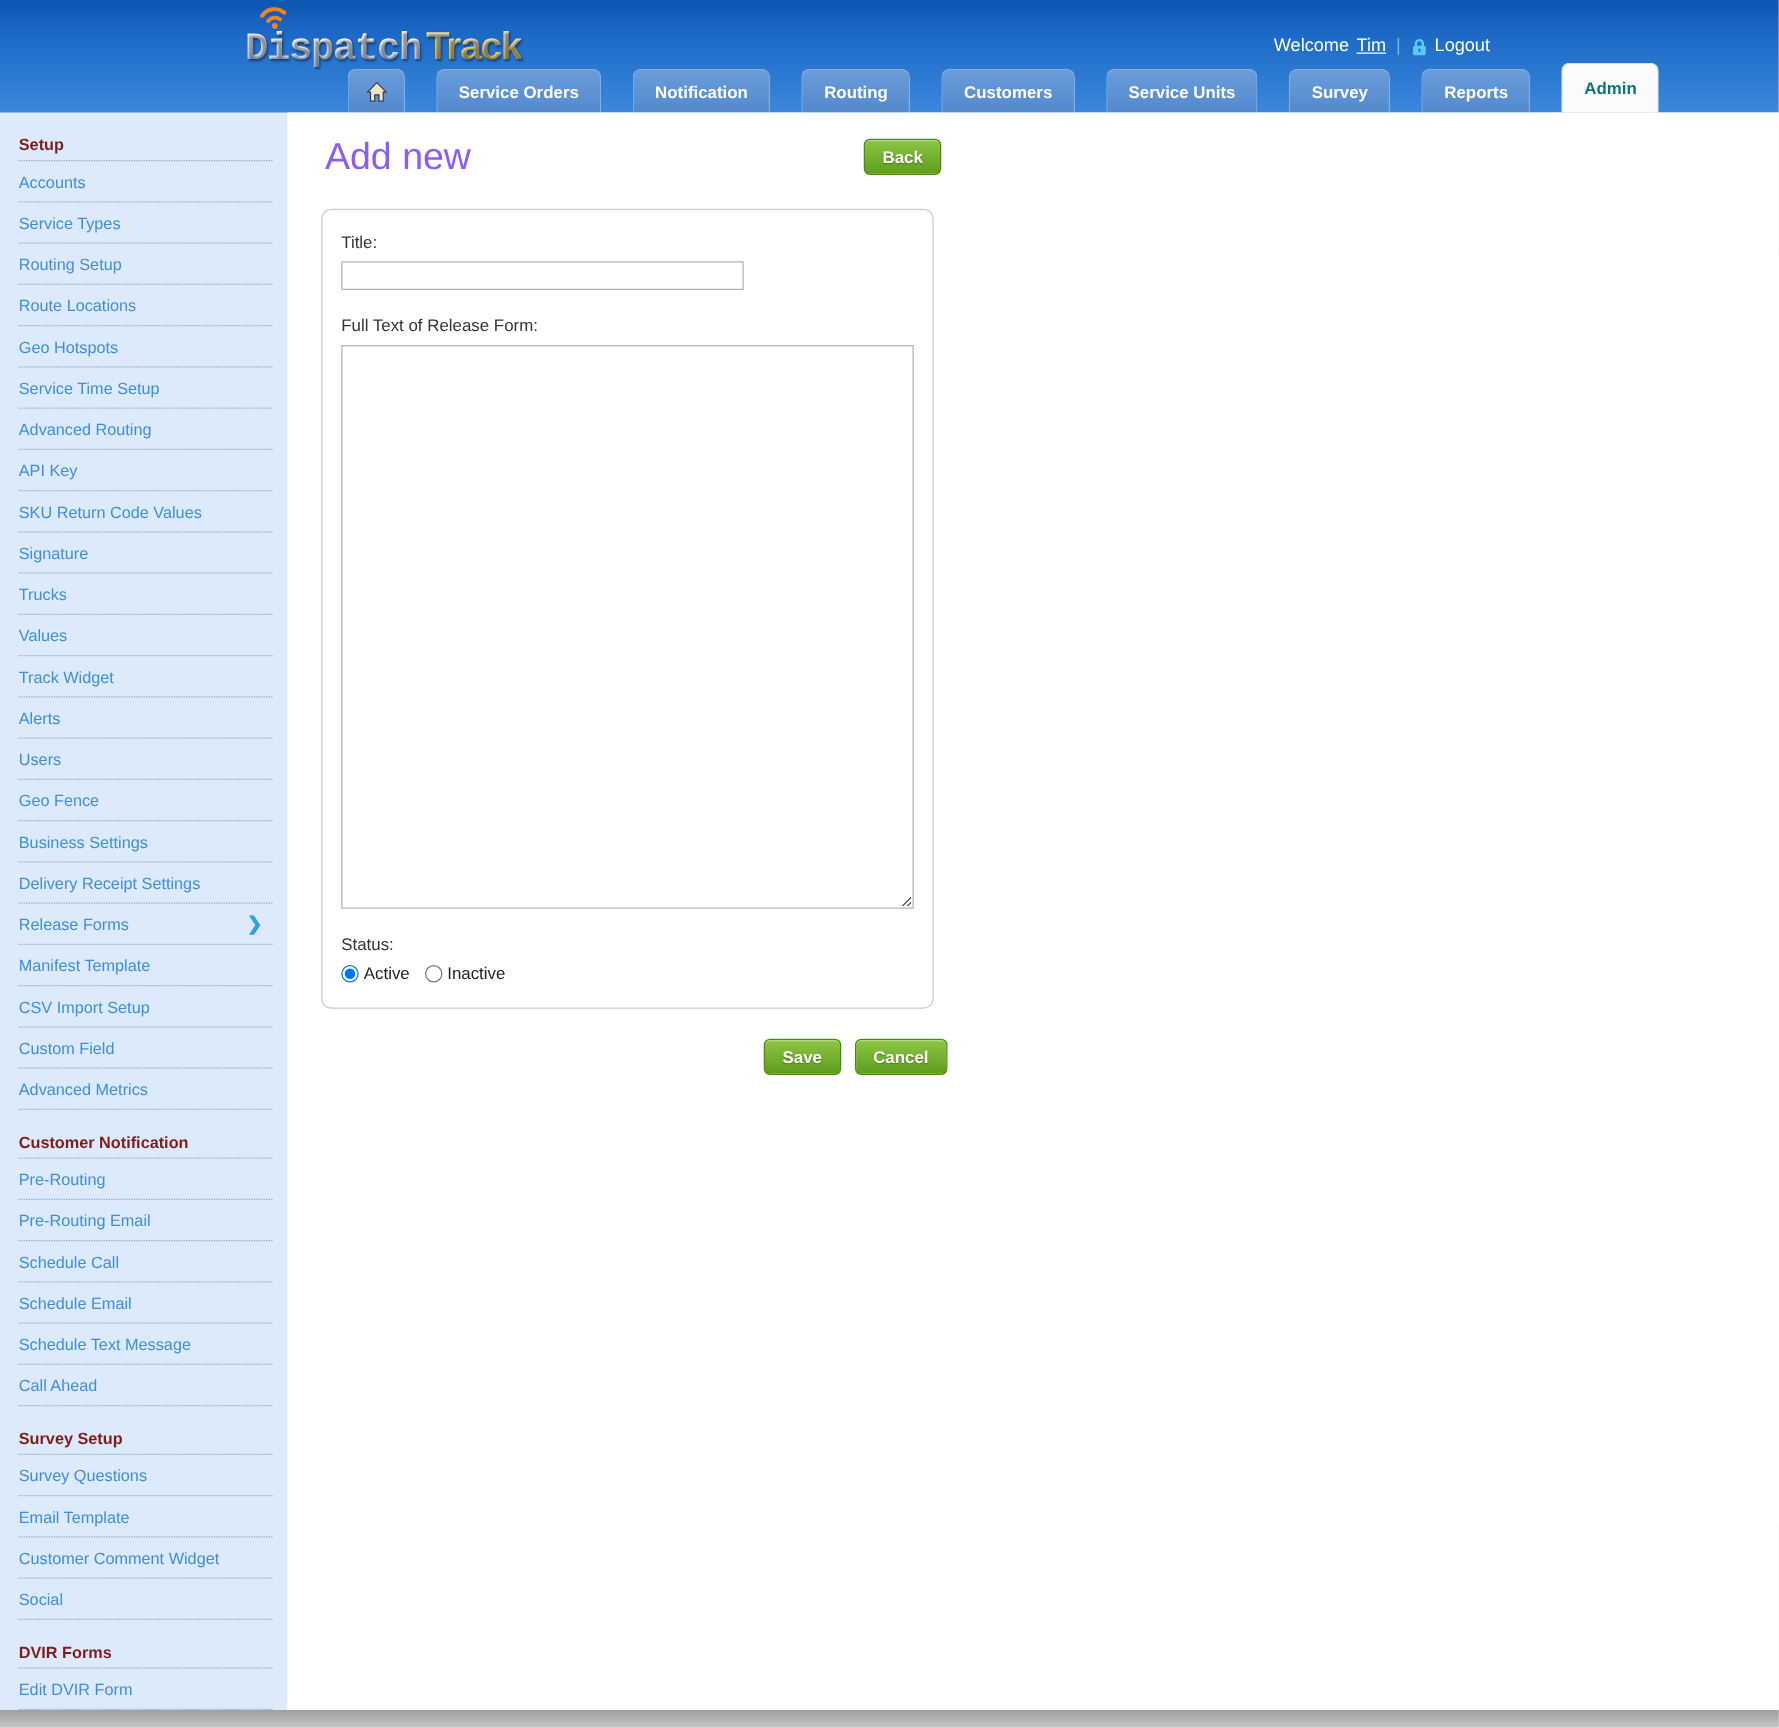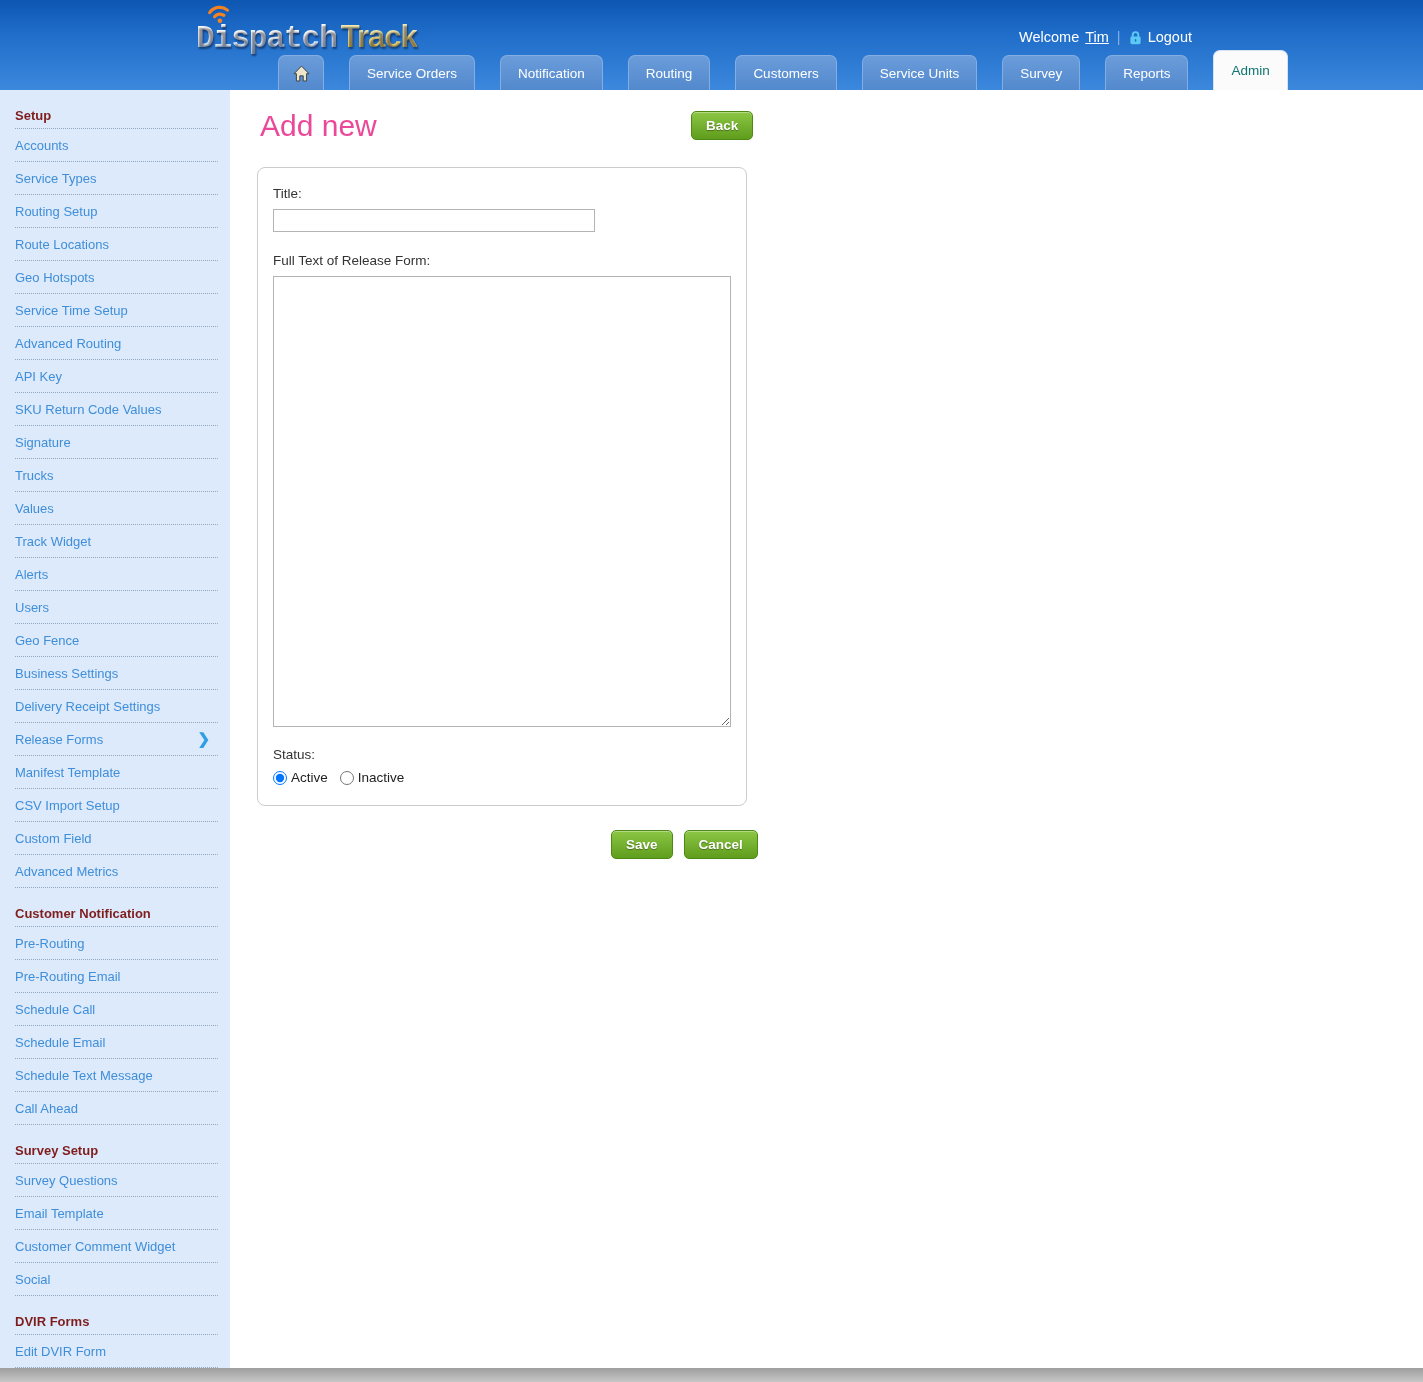--- a/index.html
+++ b/index.html
@@ -47,21 +47,21 @@
   .nav-tabs {
     position:absolute; left:258px; bottom:0;
     display:flex; align-items:flex-end; gap:5px;
   }
   .tab {
     height:35px; padding:0 17px;
     display:flex; align-items:center; justify-content:center;
     background:linear-gradient(#6b9cda,#5289cd);
     border:1px solid #84aee3; border-bottom:none;
     border-radius:7px 7px 0 0;
-    color:#ffffff; font-size:13.5px; font-weight:normal;
+    color:#ffffff; font-size:13.5px; font-weight:bold;
     cursor:pointer; white-space:nowrap;margin-left:20px;
   }
   .tab.home-tab { width:46px; padding:0; }
   .tab.active {
     height:40px;
     background:#fbfbfb; border-color:#d5e2f2;
     color:#0f766e;
   }
   .home-svg { width:17px; height:17px; }
 
@@ -90,21 +90,21 @@
     position:relative;
   }
   .side-item .chev {
     position:absolute; right:8px; top:7px;
     color:#2d9fe4; font-size:15px; font-weight:bold;
   }
 
   .content { flex:1; position:relative; background:#ffffff; }
   .page-title {
     margin:19px 0 0 30px;
-    color:#ec4899; font-size:30px; font-weight:400;
+    color:#8b5cf6; font-size:30px; font-weight:400;
   }
   .green-btn {
     background:linear-gradient(#8cc644,#5f9d1d);
     border:1px solid #4e8a13;
     border-radius:5px;
     color:#ffffff; font-weight:bold; font-size:13.5px;
     font-family:"Liberation Sans",sans-serif;
     padding:6px 14px;
     text-shadow:0 1px 1px rgba(0,0,0,0.35);
     box-shadow:inset 0 1px 0 rgba(255,255,255,0.35);

